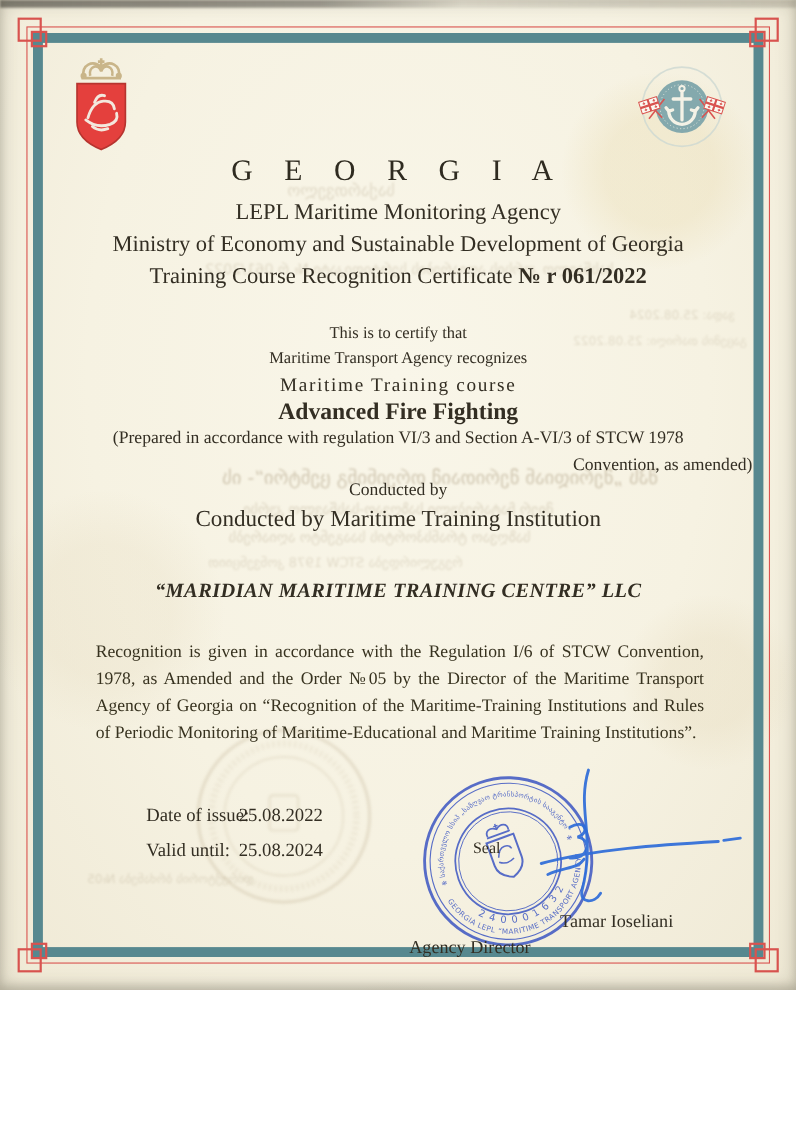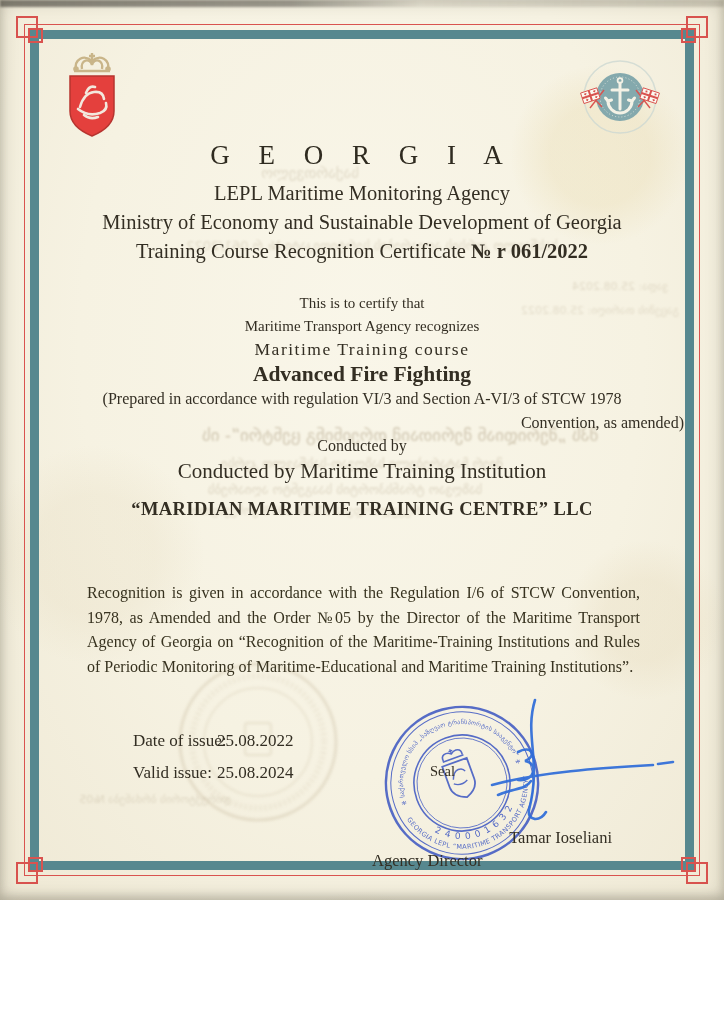--- a/index.html
+++ b/index.html
@@ -37,21 +37,21 @@
   .t-certline{top:240px;font-size:20.5px;}
   .t-certline b{font-weight:700;}
   .t-certify{top:295px;font-size:15px;}
   .t-recognizes{top:318px;font-size:15px;}
   .t-courselabel{top:339px;font-size:17.5px;letter-spacing:1.5px;}
   .t-coursename{top:362px;font-size:21.5px;font-weight:700;}
   .t-reg1{top:390px;font-size:16px;}
   .t-reg2{top:414px;font-size:16px;text-align:right;}
   .t-conducted{top:437px;font-size:16px;}
   .t-conducted2{top:459px;font-size:21px;}
-  .t-institution{top:499px;font-size:18.5px;font-weight:700;letter-spacing:.4px;}
+  .t-institution{top:528px;font-size:18.5px;font-weight:700;letter-spacing:.4px;font-style:italic;}
   .t-paragraph{top:581px;left:87px;width:553px;font-size:16px;line-height:24.5px;
                text-align:justify;text-align-last:left;color:#37321f;}
   .date-label{font-size:17px;}
   .date-value{font-size:17px;}
   .t-sealword{left:430px;top:763px;font-size:14.5px;z-index:6;}
   .t-signer{left:372px;top:828px;width:240px;text-align:right;font-size:16.5px;z-index:6;}
   .t-signertitle{left:372px;top:851px;width:240px;text-align:left;font-size:16.5px;z-index:6;}
   .t-serial{left:237px;top:952px;width:200px;text-align:center;font-size:23px;letter-spacing:3px;
             color:#d95670;font-family:"DejaVu Sans Mono",monospace;}
 
@@ -401,21 +401,21 @@
   <div class="ct t-coursename">Advanced Fire Fighting</div>
   <div class="ct t-reg1">(Prepared in accordance with regulation VI/3 and Section A-VI/3 of STCW 1978</div>
   <div class="ct t-reg2">Convention, as amended)</div>
   <div class="ct t-conducted">Conducted by</div>
   <div class="ct t-conducted2">Conducted by Maritime Training Institution</div>
   <div class="ct t-institution">“MARIDIAN MARITIME TRAINING CENTRE” LLC</div>
   <div class="abs t-paragraph">Recognition is given in accordance with the Regulation I/6 of STCW Convention, 1978, as Amended and the Order №05 by the Director of the Maritime Transport Agency of Georgia on “Recognition of the Maritime-Training Institutions and Rules of Periodic Monitoring of Maritime-Educational and Maritime Training Institutions”.</div>
 
   <div class="abs date-label" style="left:133px;top:731px;">Date of issue:</div>
   <div class="abs date-value" style="left:217px;top:731px;">25.08.2022</div>
-  <div class="abs date-label" style="left:133px;top:763px;">Valid issue:</div>
+  <div class="abs date-label" style="left:133px;top:763px;">Valid until:</div>
   <div class="abs date-value" style="left:217px;top:763px;">25.08.2024</div>
 
   <svg class="blue-seal" width="180" height="180" viewBox="0 0 180 180">
     <defs>
       <path id="arcTop" d="M 31 90 A 59 59 0 1 1 149 90" fill="none"></path>
       <path id="arcBottom" d="M 24 90 A 66 66 0 1 0 156 90" fill="none"></path>
       <path id="arcDigits" d="M 34 90 A 56 56 0 1 0 146 90" fill="none"></path>
     </defs>
     <g transform="rotate(-20 90 90)" opacity=".85">
       <circle cx="90" cy="90" r="76" fill="none" stroke="#3b55c2" stroke-width="2.6"></circle>

